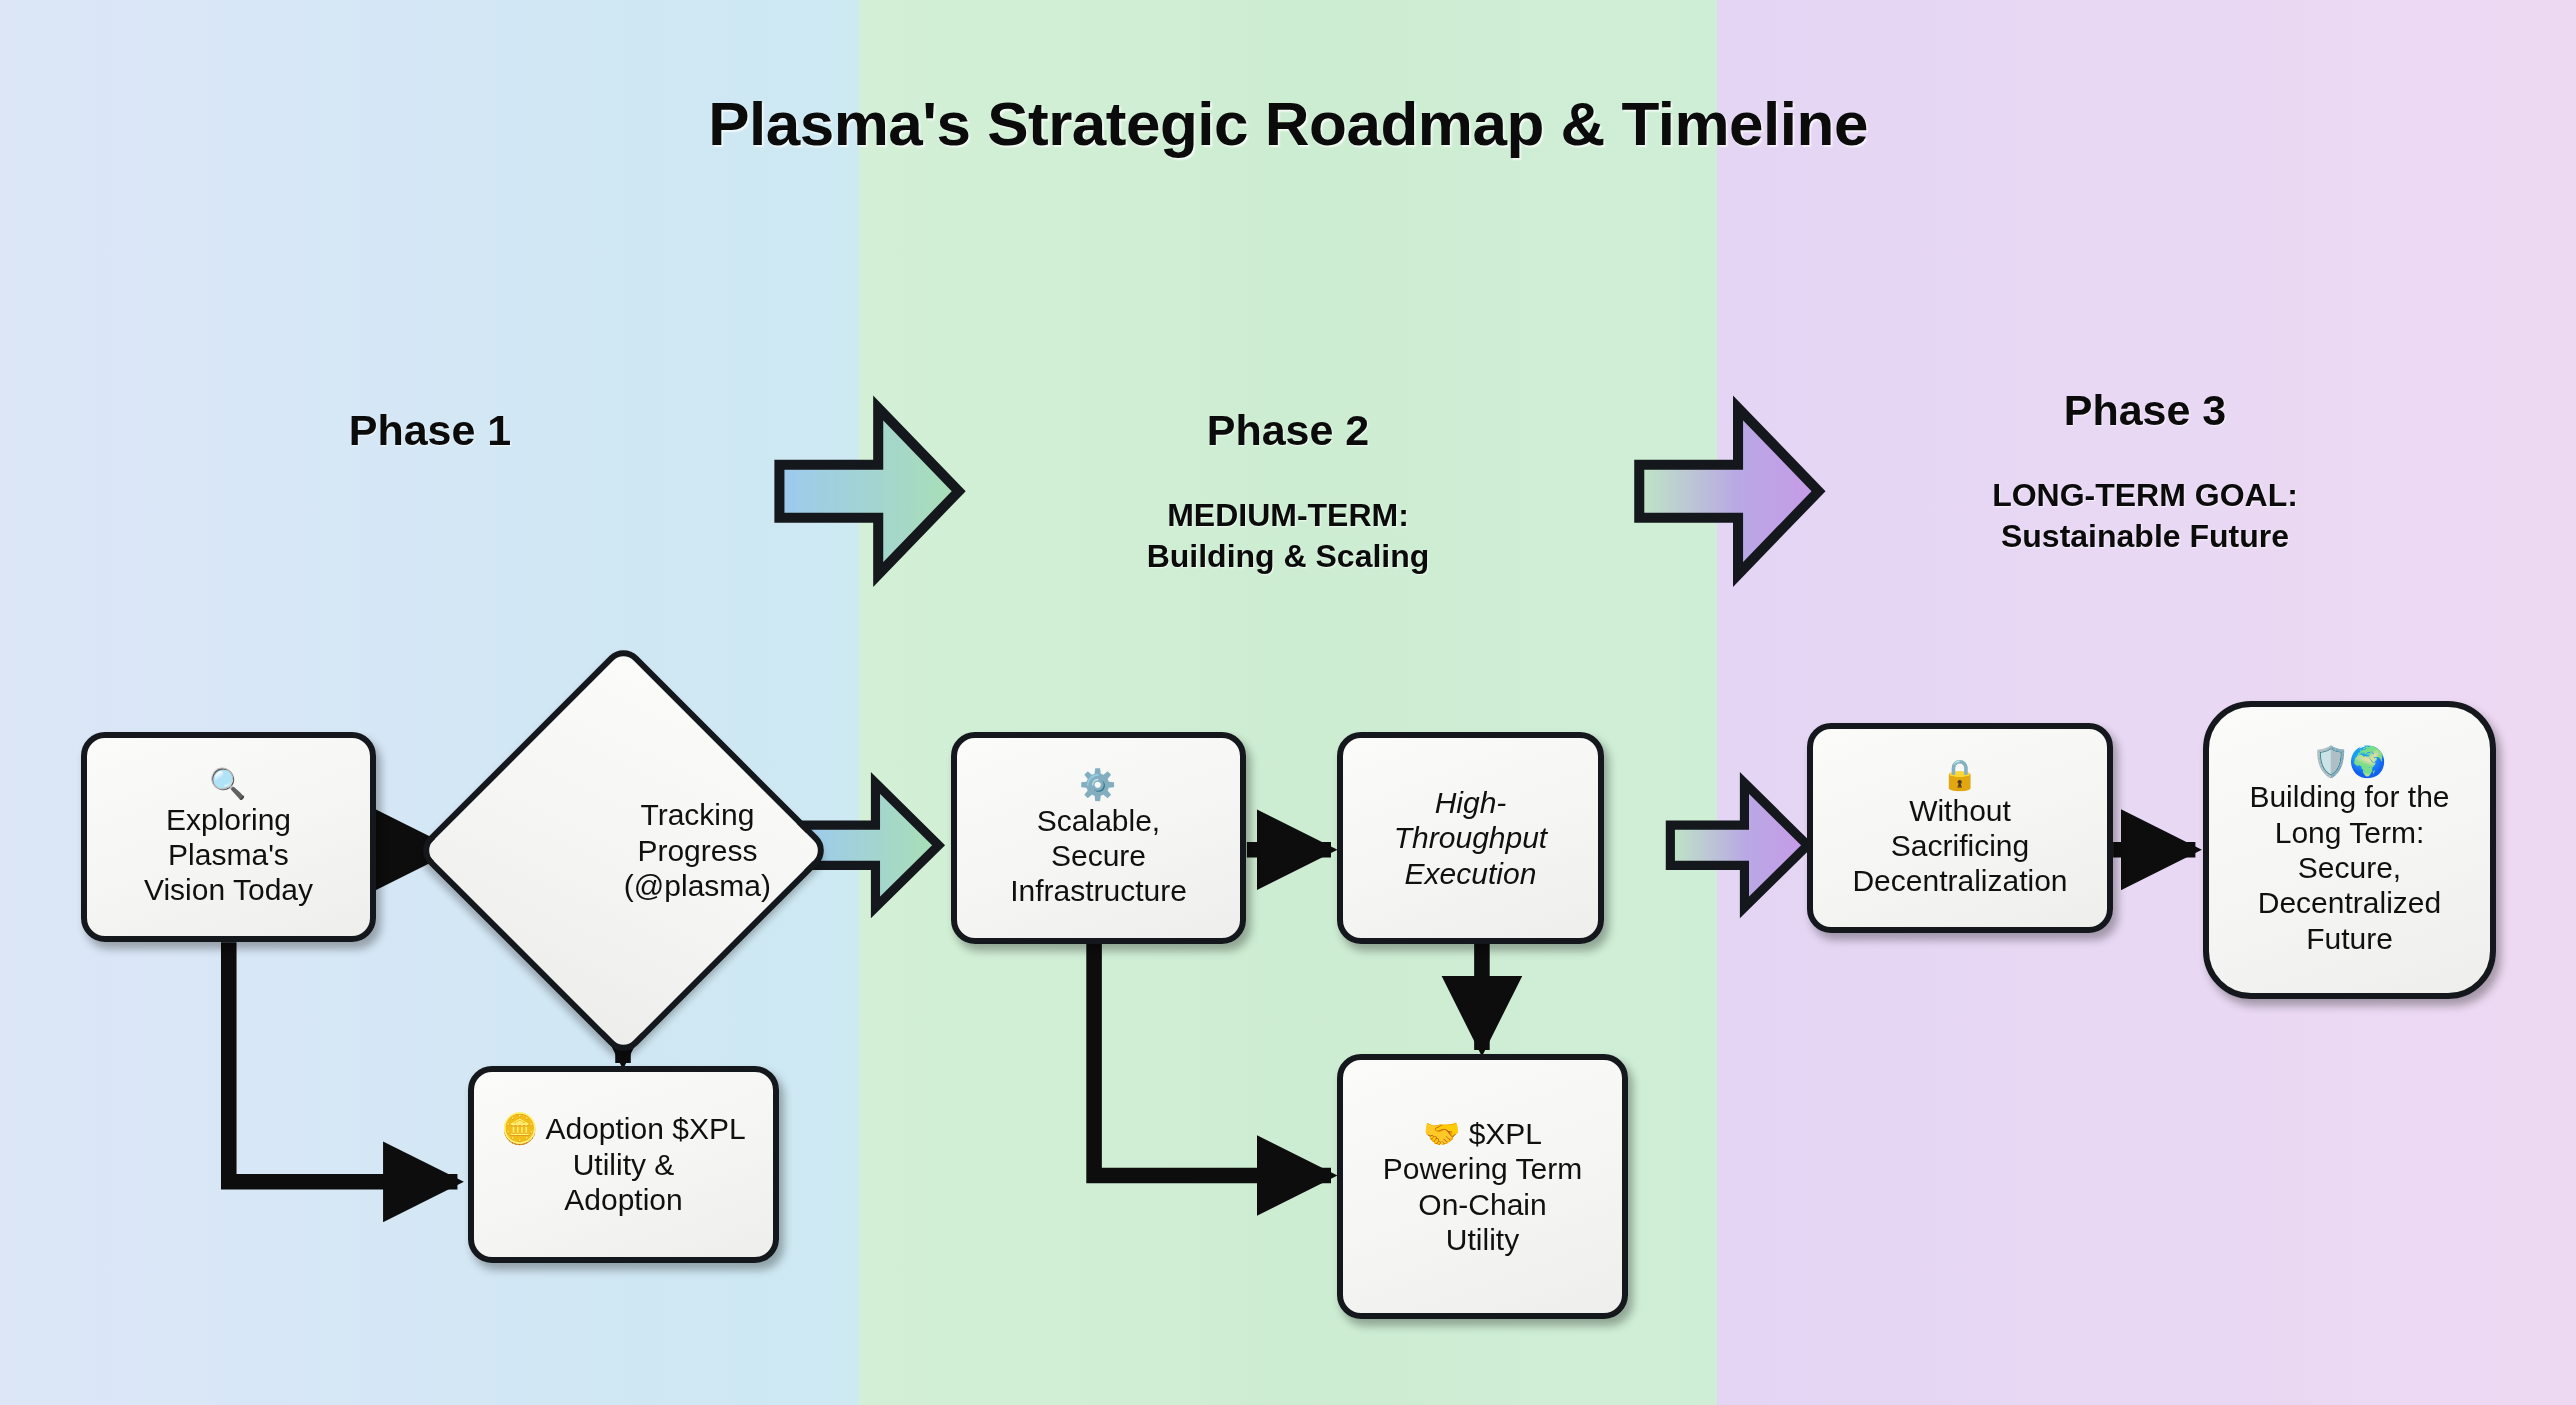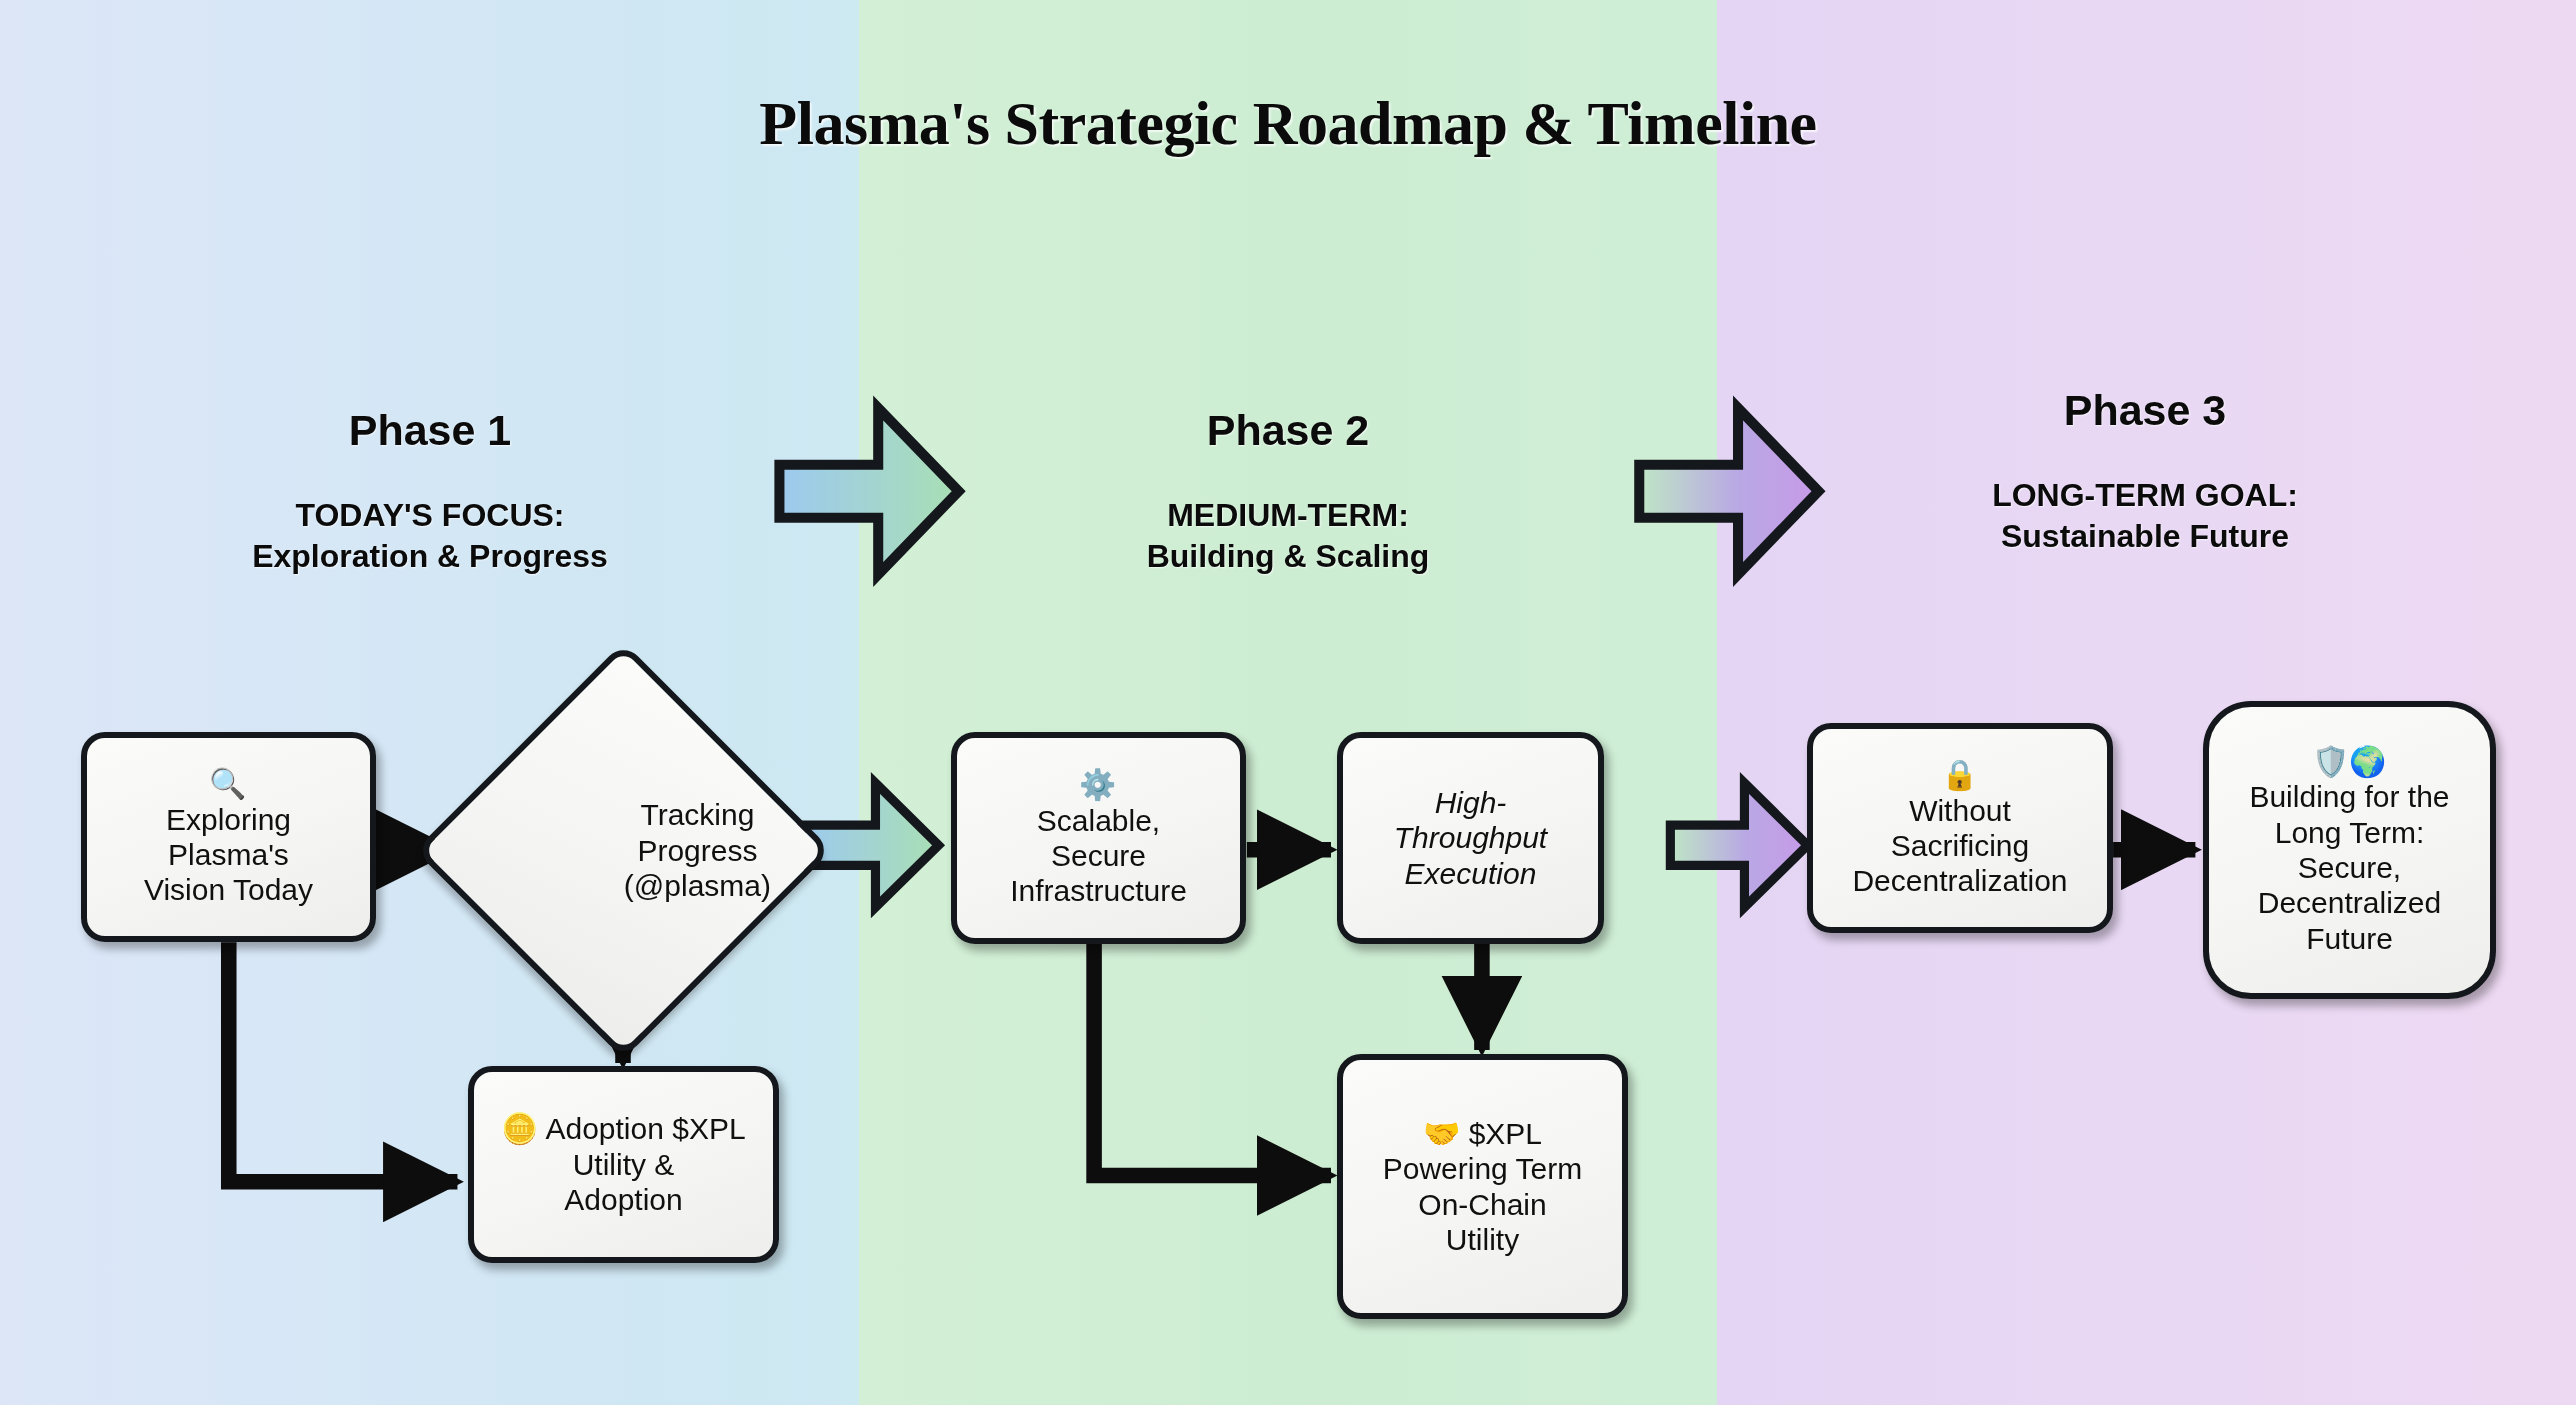--- a/index.html
+++ b/index.html
@@ -39,21 +39,20 @@
     position: absolute;
     top: 88px;
     left: 0;
     width: 2576px;
     text-align: center;
     font-size: 62px;
     font-weight: bold;
     color: #0b0b0b;
     letter-spacing: -0.5px;
     text-shadow: 1.8px 1.8px 1.8px rgba(255,255,255,0.75);
-    font-family: Liberation Serif, serif;
   }
 
   
   .phase-head {
     position: absolute;
     text-align: center;
     color: #0b0b0b;
   }
   .phase-name {
     font-size: 43px;
@@ -130,24 +129,20 @@
   <div class="bands">
     <div class="band band-1"></div>
     <div class="band band-2"></div>
     <div class="band band-3"></div>
   </div>
 
   <div id="title">Plasma's Strategic Roadmap &amp; Timeline</div>
 
   <div class="phase-head" style="left:119px; top:361px; width:622px;">
     <div class="phase-name">Phase 1</div>
-    <div class="phase-sub">
-      <div>TODAY'S FOCUS:</div>
-      <div>Exploration &amp; Progress</div>
-    </div>
   </div>
 
   <div class="phase-head" style="left:977px; top:361px; width:622px;">
     <div class="phase-name">Phase 2</div>
     <div class="phase-sub">
       <div>MEDIUM-TERM:</div>
       <div>Building &amp; Scaling</div>
     </div>
   </div>
 

